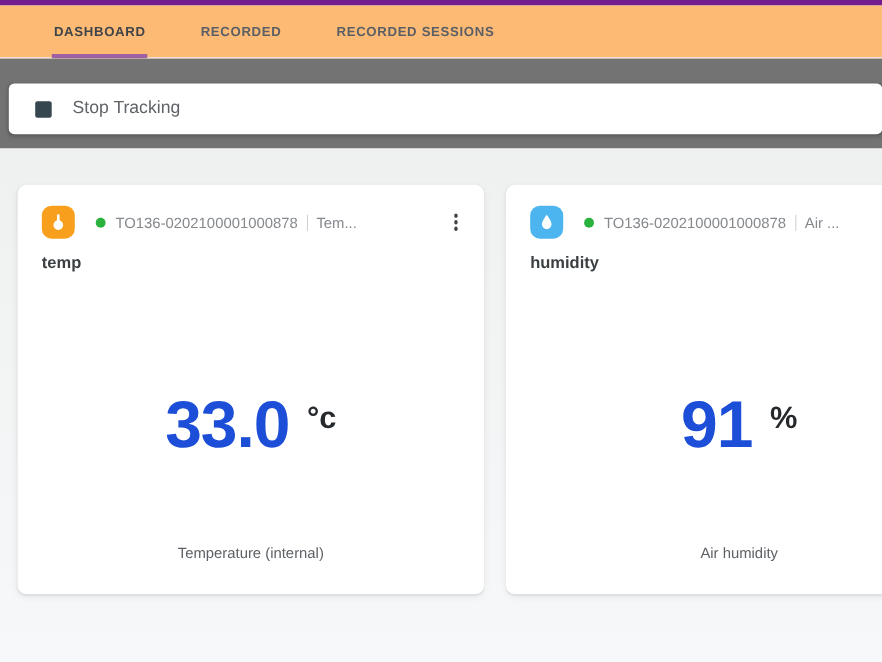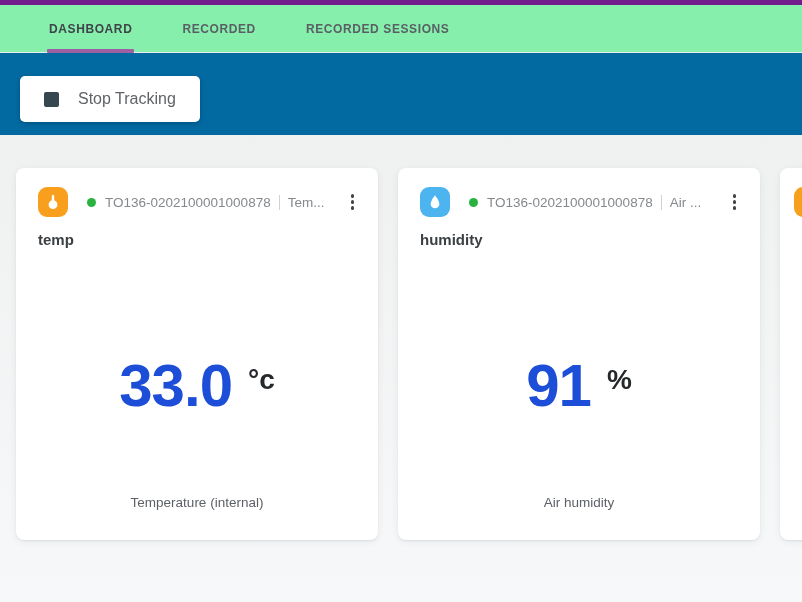--- a/index.html
+++ b/index.html
@@ -4,40 +4,40 @@
 <style>
   * { margin: 0; padding: 0; box-sizing: border-box; }
   html, body { width: 802px; height: 602px; }
   body { font-family: "Liberation Sans", "DejaVu Sans", sans-serif; background: #fff; }
   .screen { position: relative; width: 802px; height: 602px; overflow: hidden; background: #fff; }
 
   
   .topbar { height: 5px; width: 100%; background: #731c8e; }
 
   
-  .nav { position: relative; height: 48px; background: #86efac; border-bottom: 1px solid #ebedee; display: flex; align-items: stretch; padding-left: 24px; }
+  .nav { position: relative; height: 48px; background: #fdba74; border-bottom: 1px solid #ebedee; display: flex; align-items: stretch; padding-left: 24px; }
   .tab { position: relative; display: flex; align-items: center; padding: 0 25px; cursor: pointer; }
   .tab-label { font-size: 12px; font-weight: 700; letter-spacing: 0.6px; color: #5a5f65; }
   .tab.active .tab-label { color: #3f4449; }
   .tab-indicator { position: absolute; left: 23px; right: 23px; bottom: -1px; height: 4px; background: #9d61a3; border-radius: 1px; }
 
   
-  .toolbar { background: #0369a1; padding: 23px 0 0 20px; height: 82px; display: flex; gap: 13px; }
+  .toolbar { background: #737373; padding: 23px 0 0 8px; height: 82px; display: flex; gap: 13px; flex-direction: column; }
   .btn { display: flex; align-items: center; height: 46px; background: #fff; border: none; border-radius: 5px; padding: 0 24px; cursor: pointer; box-shadow: 0 1px 3px rgba(0,0,0,0.18), 0 2px 6px rgba(0,0,0,0.08); font-family: inherit; }
   .btn-label { font-size: 16px; color: #5f6368; margin-left: 19px; }
   .stop-icon { width: 15px; height: 15px; background: #37474f; border-radius: 2px; }
   .record-icon { width: 21px; height: 21px; border: 2.5px solid #37474f; border-radius: 50%; display: flex; align-items: center; justify-content: center; }
   .record-icon-dot { width: 8px; height: 8px; background: #37474f; border-radius: 50%; }
 
   
   .content { height: 467px; background: linear-gradient(#eff1f1, #f6f8f9); padding: 33px 0 0 16px; }
   .cards-row { display: flex; gap: 20px; width: 1200px; }
 
   
-  .card { width: 362px; height: 372px; background: #fff; border-radius: 8px; box-shadow: 0 1px 2px rgba(0,0,0,0.07), 0 2px 8px rgba(0,0,0,0.06); display: flex; flex-direction: column; flex: none; }
+  .card { width: 424px; height: 372px; background: #fff; border-radius: 8px; box-shadow: 0 1px 2px rgba(0,0,0,0.07), 0 2px 8px rgba(0,0,0,0.06); display: flex; flex-direction: column; flex: none; }
   .card-header { display: flex; align-items: center; padding: 19px 18px 0 22px; }
   .sensor-icon { width: 30px; height: 30px; border-radius: 9px; display: flex; align-items: center; justify-content: center; flex: none; }
   .icon-orange { background: #f8a01d; }
   .icon-blue { background: #4cb4ee; }
   .status-dot { width: 9px; height: 9px; border-radius: 50%; background: #2ab23f; margin-left: 19px; flex: none; }
   .device-row { display: flex; align-items: center; margin-left: 9px; flex: 1; min-width: 0; overflow: hidden; }
   .device-id { font-size: 13.5px; color: #85898d; white-space: nowrap; }
   .pipe-separator { width: 1px; height: 15px; background: #cfd2d4; margin: 0 8px; flex: none; }
   .metric-label { font-size: 13.5px; color: #85898d; white-space: nowrap; }
   .kebab { display: flex; flex-direction: column; gap: 2.5px; padding: 4px 6px; cursor: pointer; }

